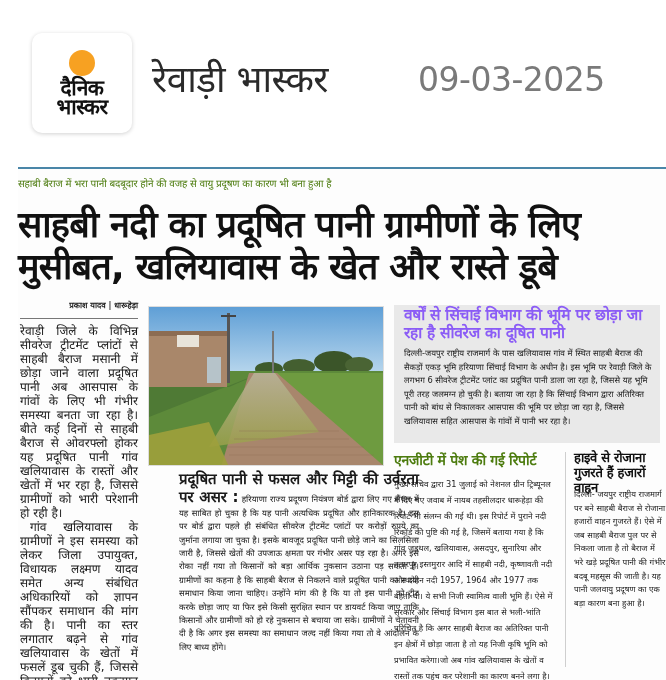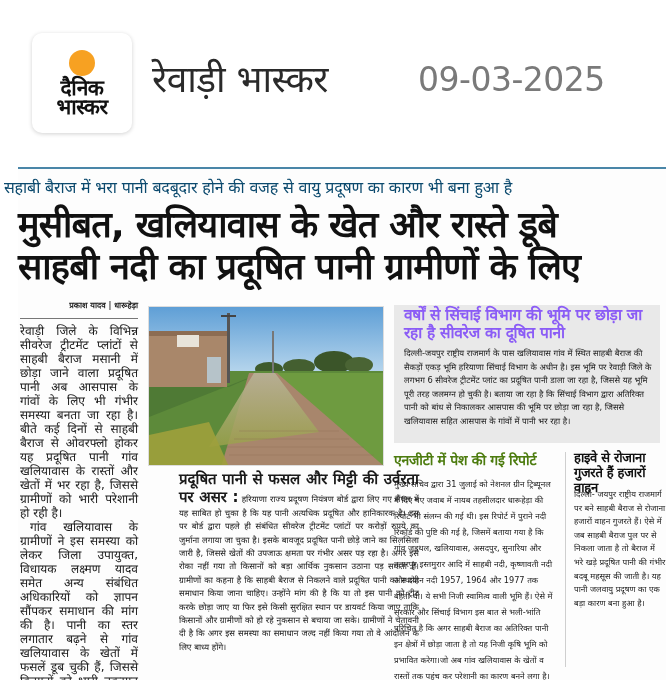--- a/index.html
+++ b/index.html
@@ -23,22 +23,22 @@
   }
   .paper-date {
     position: absolute; left: 418px; top: 60px;
     font-family: "DejaVu Sans", sans-serif; font-size: 33px; color: #7a7a7a; letter-spacing: -0.5px;
   }
 
   
   .clip { position: absolute; left: 18px; top: 167px; width: 648px; height: 513px; background: #fdfdfd; }
   .top-rule { position: absolute; left: 18px; top: 167px; width: 648px; height: 2px; background: #4a86a8; }
   .kicker {
-    position: absolute; left: 4px; top: 176px; width: 640px;
-    font-size: 16px; color: #0c4a6e; white-space: nowrap; letter-spacing: -0.2px;
+    position: absolute; left: 18px; top: 176px; width: 640px;
+    font-size: 10px; color: #4d7c0f; white-space: nowrap; letter-spacing: -0.2px;
   }
   .headline {
     position: absolute; left: 18px; top: 204px; width: 648px;
     font-size: 36px; font-weight: 700; line-height: 42px; color: #111; letter-spacing: -0.8px;
   }
 
   
   .byline {
     position: absolute; left: 28px; top: 299px; width: 110px; text-align: right;
     font-size: 8px; font-weight: 700; color: #222;
@@ -108,22 +108,22 @@
   </div>
   <div class="paper-title">रेवाड़ी भास्कर</div>
   <div class="paper-date">09-03-2025</div>
 </div>
 
 <div class="clip"></div>
 <div class="top-rule"></div>
 
 <div class="kicker">सहाबी बैराज में भरा पानी बदबूदार होने की वजह से वायु प्रदूषण का कारण भी बना हुआ है</div>
 <div class="headline">
+  <div>साहबी नदी का प्रदूषित पानी ग्रामीणों के लिए</div>
   <div>मुसीबत, खलियावास के खेत और रास्ते डूबे</div>
-  <div>साहबी नदी का प्रदूषित पानी ग्रामीणों के लिए</div>
 </div>
 
 <div class="byline">
   <span>प्रकाश यादव</span>
   <span> | </span>
   <span>धारूहेड़ा</span>
 </div>
 <div class="byline-rule"></div>
 
 <div class="left-col">

